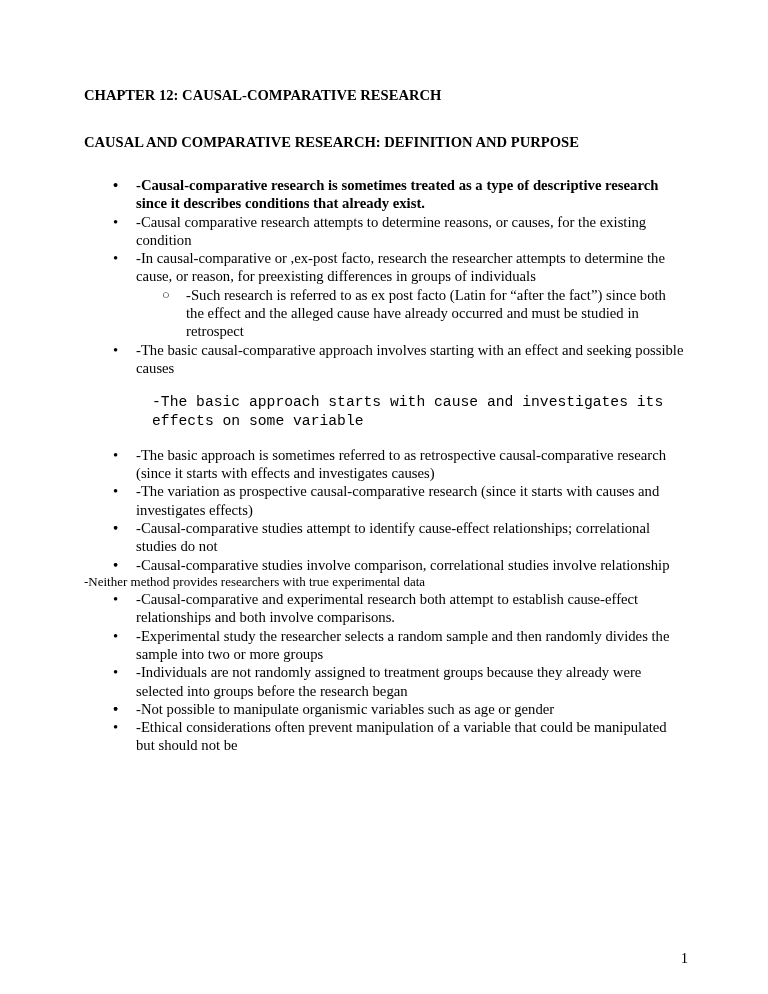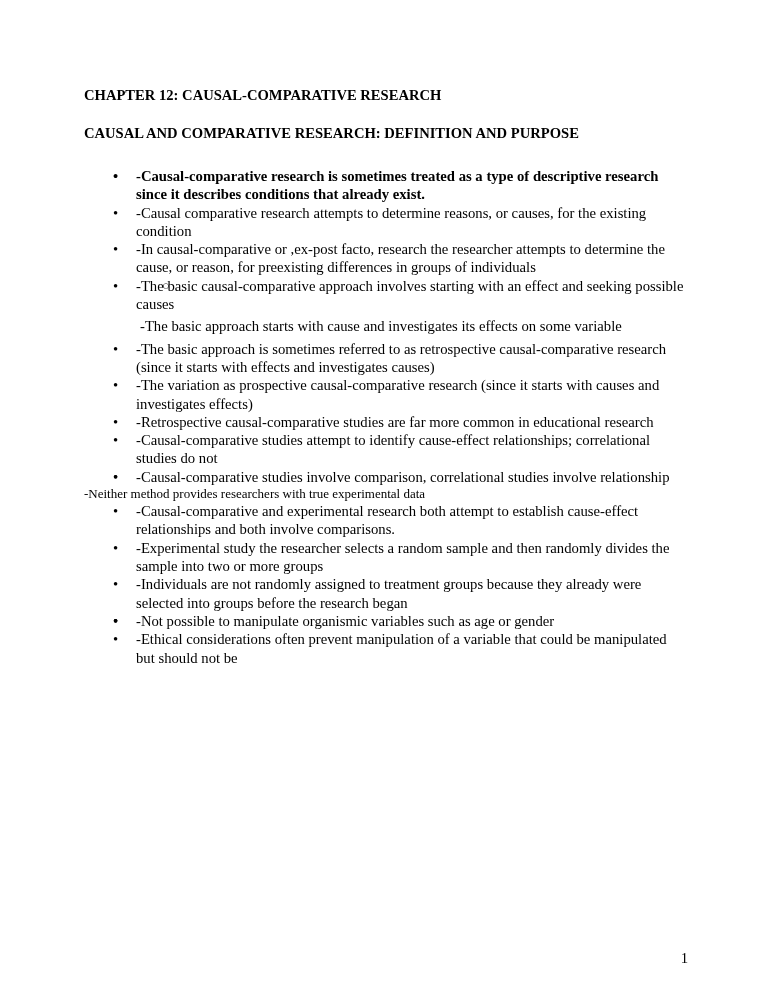--- a/index.html
+++ b/index.html
@@ -27,21 +27,21 @@
     width: 600px;
   }
   .heading {
     font-weight: bold;
     font-size: 14.6px;
     line-height: 1.30;
     letter-spacing: 0.0px;
     margin: 0 0 0 0;
   }
   .heading.second {
-    margin-top: 19px;
+    margin-top: 28px;
   }
   .list {
     list-style: none;
     margin: 0;
     padding: 0;
   }
   .spacer-after-heading {
     height: 24px;
   }
   
@@ -86,21 +86,22 @@
     font-size: 13px;
     line-height: 1.245;
     margin: 0;
   }
   
   .cont {
     position: relative;
     padding-left: 52px;
     font-size: 14.7px;
     line-height: 1.245;
-    margin: 4px;
+    margin: 16px;
+    font-family: Liberation Mono, monospace;
   }
   .page-number {
     position: absolute;
     right: 80px;
     bottom: 28px;
     font-size: 14.7px;
     line-height: 1;
   }
 </style>
 </head>
@@ -113,26 +114,26 @@
     <div class="heading">CHAPTER 12:  CAUSAL-COMPARATIVE RESEARCH</div>
 
     <div class="heading second">CAUSAL AND COMPARATIVE RESEARCH: DEFINITION AND PURPOSE</div>
 
     <div class="spacer-after-heading"></div>
 
     <div class="list" id="blocks">
         <div class="item bold"><span class="marker">•</span><span>-Causal-comparative research is sometimes treated as a type of descriptive research since it describes conditions that already exist.</span></div>
         <div class="item"><span class="marker">•</span><span>-Causal comparative research attempts to determine reasons, or causes, for the existing condition</span></div>
         <div class="item"><span class="marker">•</span><span>-In causal-comparative or ,ex-post facto, research the researcher attempts to determine the cause, or reason, for preexisting differences in groups of  individuals</span></div>
-        <div class="subitem"><span class="marker">○</span></div>
+        <div class="subitem"><span class="marker">○</span><span>-Such research is referred to as ex post facto (Latin for “after the fact”) since both the effect and the alleged cause have already occurred and must be studied in retrospect</span></div>
         <div class="item"><span class="marker">•</span><span>-The basic causal-comparative approach involves starting with an effect and seeking possible causes</span></div>
         <div class="cont"><span>-The basic approach starts with cause and investigates its effects on some variable</span></div>
         <div class="item"><span class="marker">•</span><span>-The basic approach is sometimes referred to as retrospective causal-comparative research (since it starts with effects and investigates causes)</span></div>
         <div class="item"><span class="marker">•</span><span>-The variation as prospective causal-comparative research (since it starts with causes and investigates effects)</span></div>
-        <div class="item"><span class="marker">•</span><span>-Retrospective causal-comparative studies are far more common in educational research</span></div>
+        <div class="item"><span class="marker">•</span></div>
         <div class="item"><span class="marker">•</span><span>-Causal-comparative studies attempt to identify cause-effect relationships; correlational studies do not</span></div>
         <div class="item"><span class="marker">•</span></div>
         <div class="item"><span class="marker">•</span><span>-Causal-comparative studies involve comparison, correlational studies involve relationship</span></div>
         <div class="flush"><span>-Neither method provides researchers with true experimental data</span></div>
         <div class="item"><span class="marker">•</span><span>-Causal-comparative and experimental research both attempt to establish cause-effect relationships and both involve comparisons.</span></div>
         <div class="item"><span class="marker">•</span><span>-Experimental study the researcher selects a random sample and then randomly divides the sample into two or more groups</span></div>
         <div class="item"><span class="marker">•</span><span>-Individuals are not randomly assigned to treatment groups because they already were selected into groups before the research began</span></div>
         <div class="item"><span class="marker">•</span></div>
         <div class="item"><span class="marker">•</span></div>
         <div class="item"><span class="marker">•</span><span>-Not possible to manipulate organismic variables such as age or gender</span></div>

